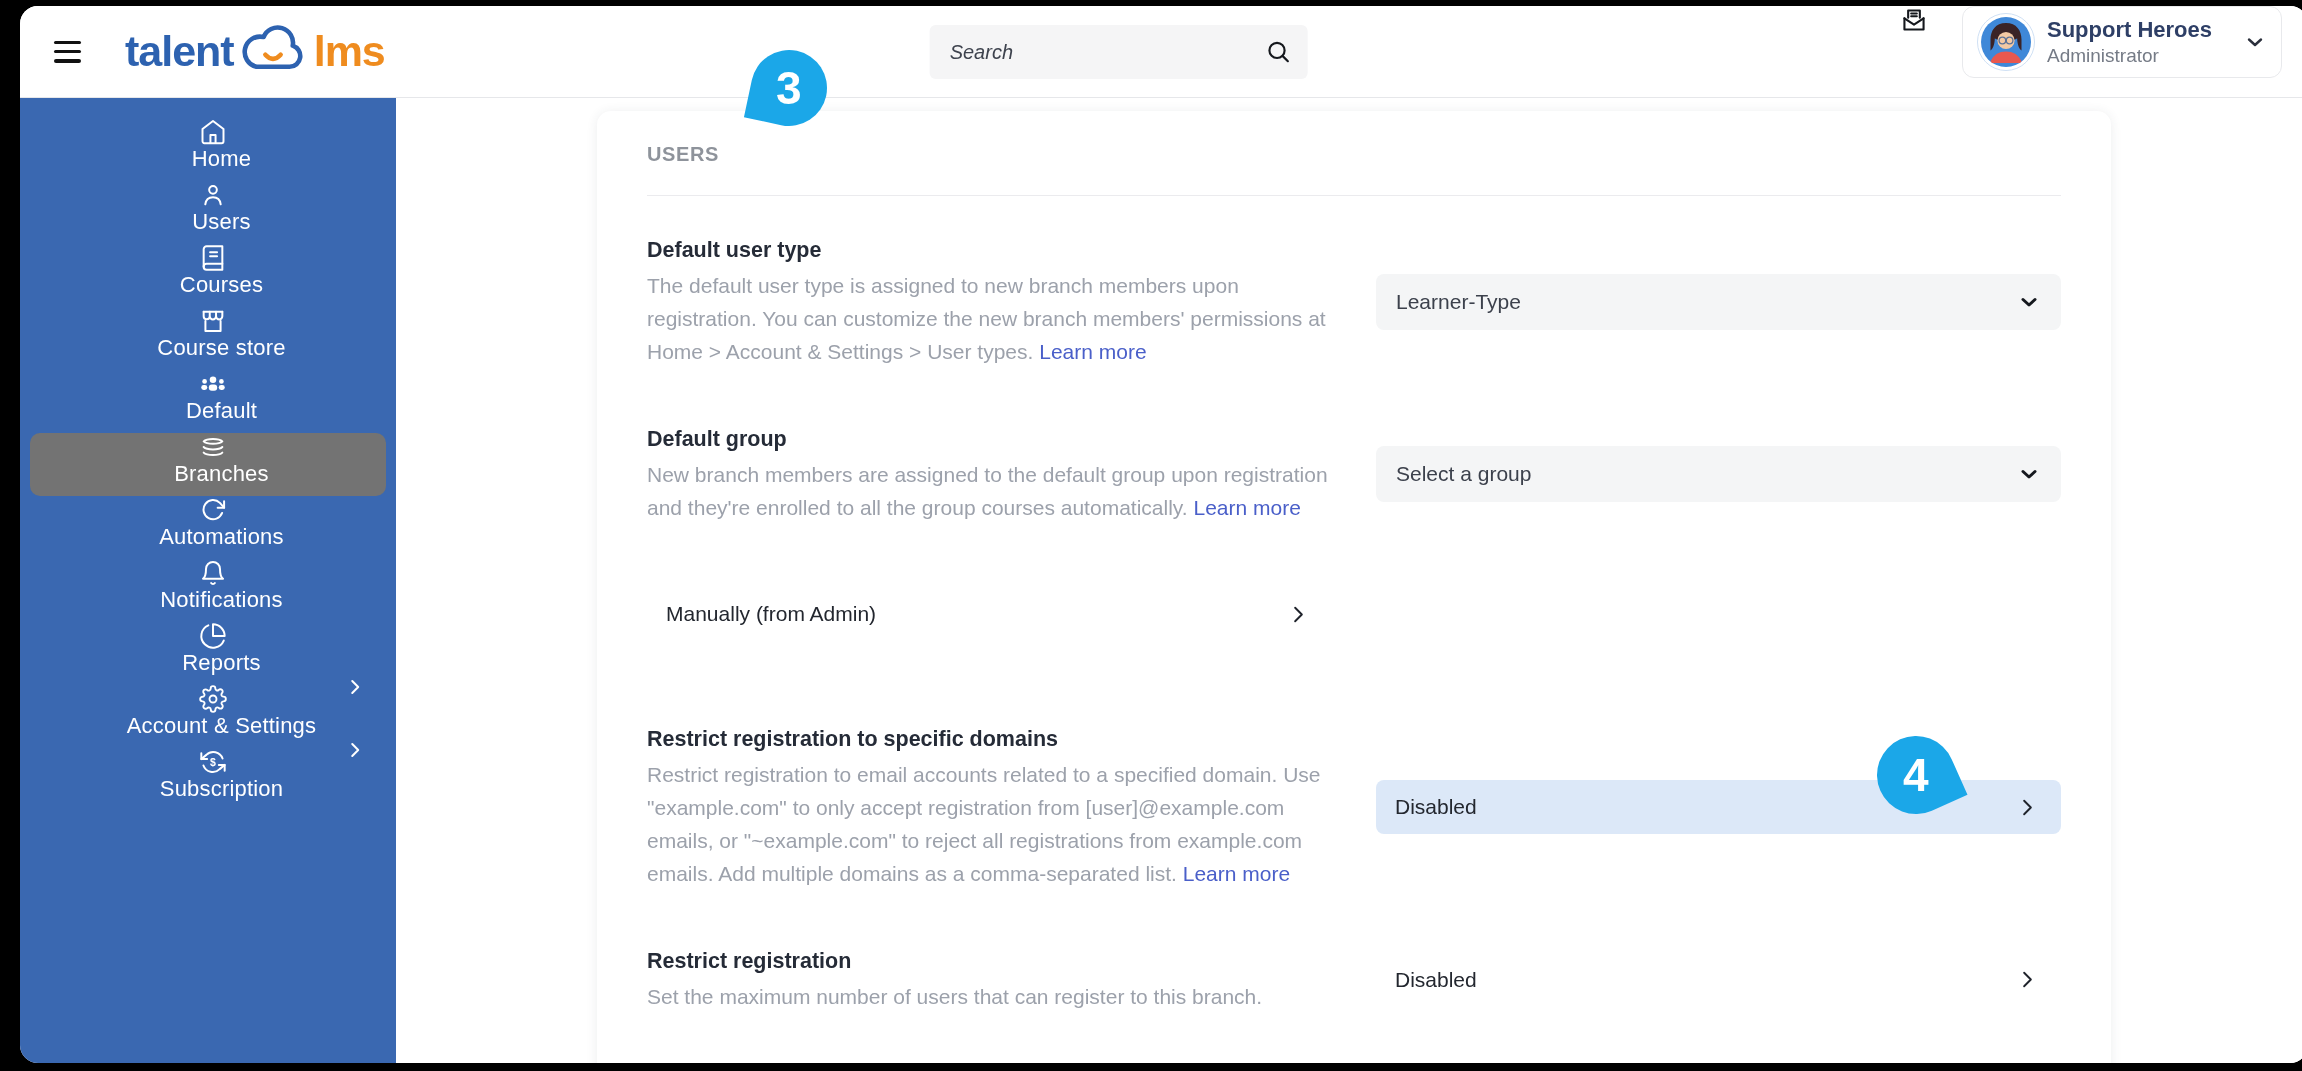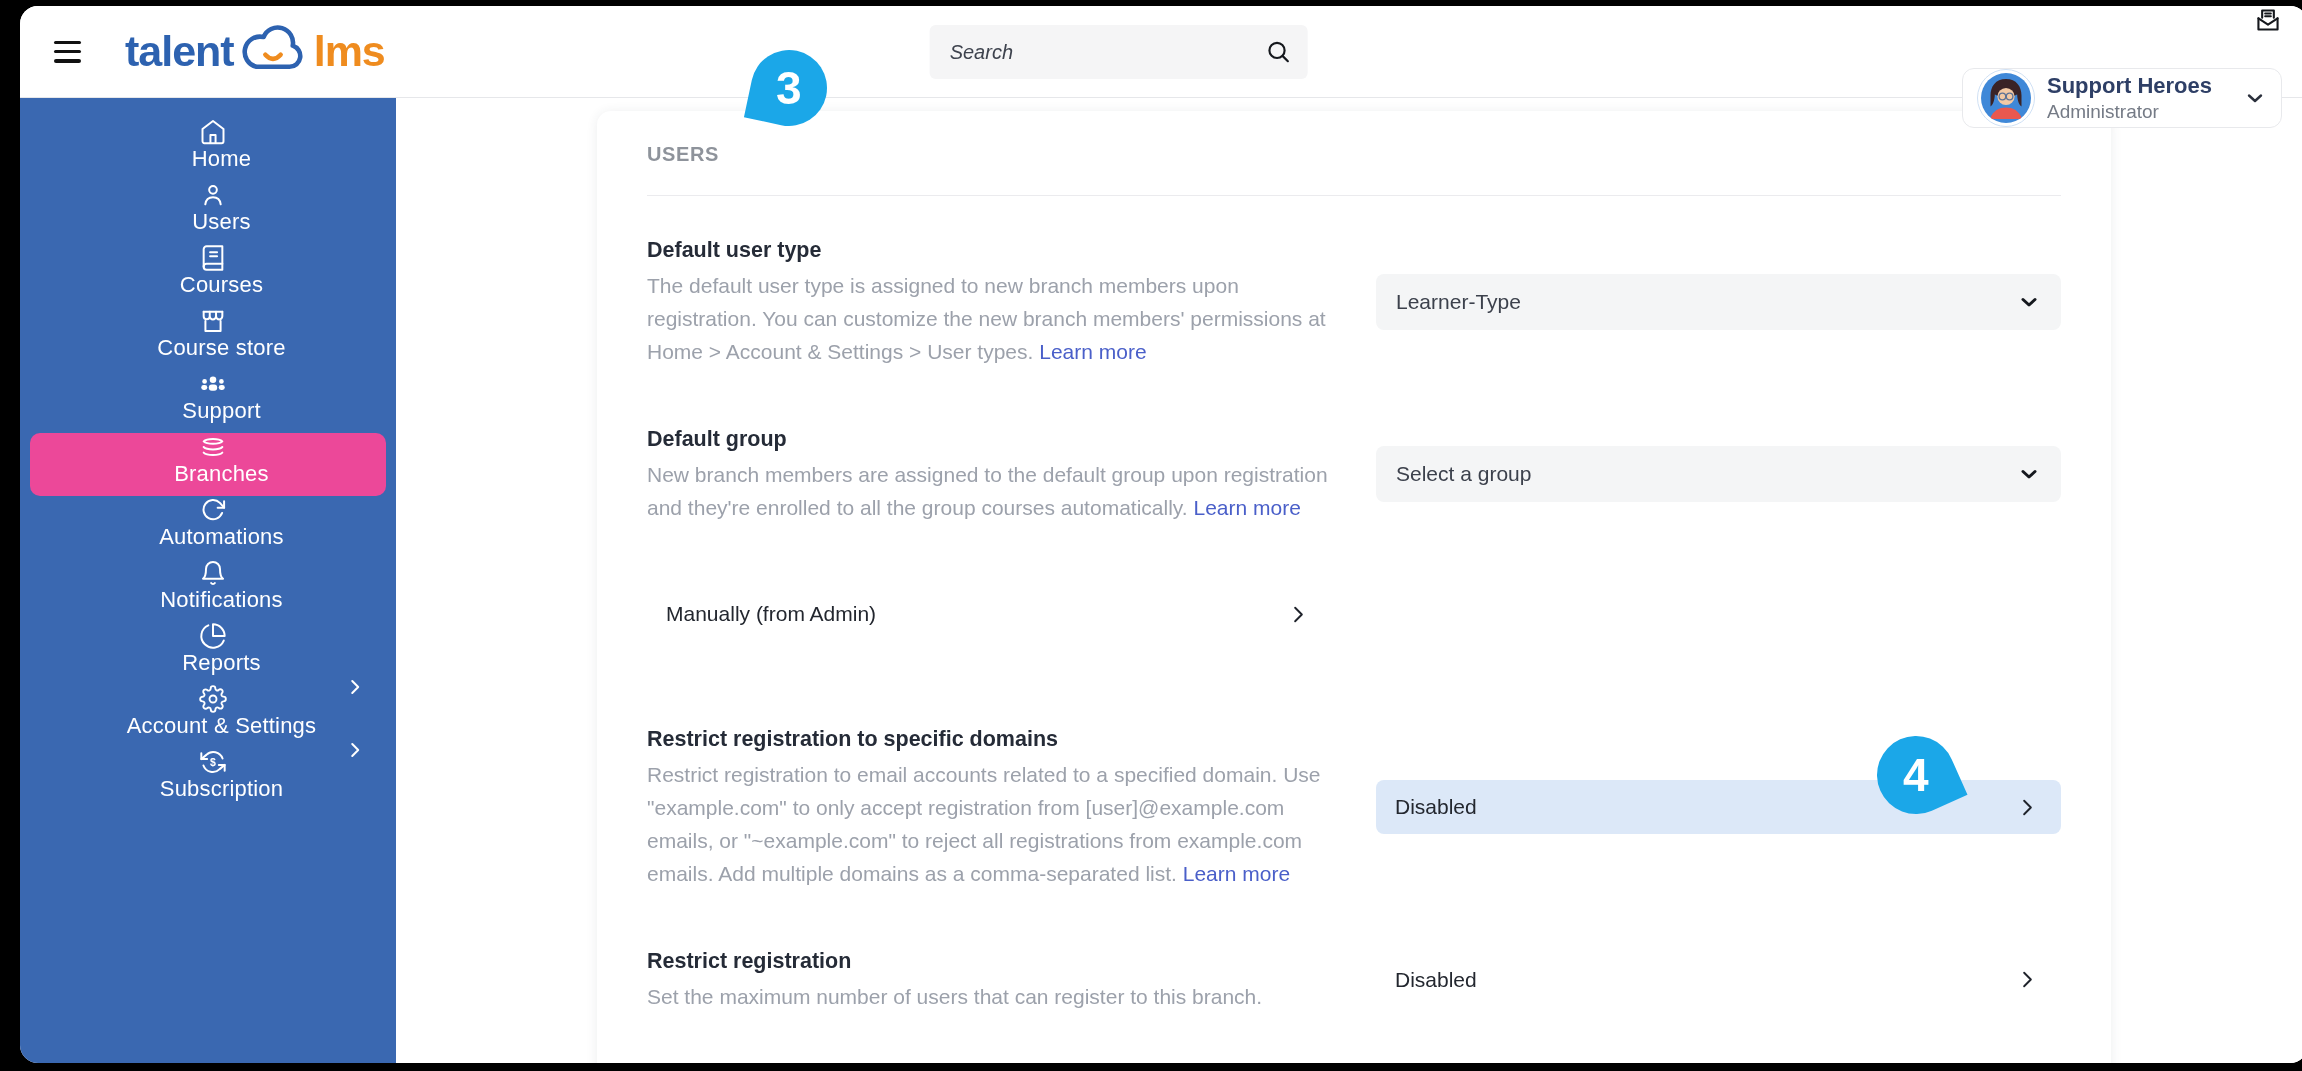--- a/index.html
+++ b/index.html
@@ -19,37 +19,37 @@
   .logo .t-orange { font-size:43px; font-weight:bold; color:#ef8c1f; letter-spacing:-1px; }
   .logo svg { margin:0 -2px 6px -4px; }
   .search-wrap { position:absolute; left:50%; transform:translateX(-62%); top:19px;
     width:378px; height:54px; }
   .search-wrap input { width:100%; height:100%; background:#f5f5f6; border:none; border-radius:6px;
     padding:0 52px 0 20px; font-size:20px; font-style:italic; color:#3e434e;
     font-family:"Liberation Sans","DejaVu Sans",sans-serif; outline:none; }
   .search-wrap input::placeholder { color:#3e434e; opacity:1; }
   .search-wrap .mag { position:absolute; right:16px; top:14px; cursor:pointer; }
   .header-right { position:absolute; right:26px; top:0; height:100%;
-    display:flex; align-items:flex-end; gap:34px;flex-direction:column; }
+    display:flex; align-items:flex-start; gap:34px; }
   .mail-btn { cursor:pointer; display:flex; }
   .user-card { width:320px; height:72px; border:1px solid #e8e9ec; border-radius:12px;
     display:flex; align-items:center; padding:0 14px; cursor:pointer; background:#fff; }
   .avatar-ring { width:58px; height:58px; border:1px solid #cfe0f4; border-radius:50%;
     display:flex; align-items:center; justify-content:center; flex:none; }
   .user-text { margin-left:12px; line-height:1.15; }
   .user-name { font-size:22px; font-weight:bold; color:#2e3f66; }
   .user-role { font-size:19px; color:#757b86; margin-top:2px; }
   .user-card .chev { margin-left:auto; }
 
   
   .sidebar { position:absolute; left:0; top:92px; bottom:0; width:376px; background:#3a68b1;
     padding-top:20px; z-index:4; }
   .nav-item { height:63px; margin:0 10px; border-radius:10px; display:flex; align-items:center;
     padding:0 20px 0 30px; cursor:pointer; color:#fff;flex-direction:column; }
-  .nav-item.selected { background:#ec4899; }
+  .nav-item.selected { background:#737373; }
   .nav-item .nicon { width:30px; display:flex; justify-content:center; flex:none; }
   .nav-item .nlabel { margin-left:17px; font-size:22px; font-weight:500; letter-spacing:.2px; }
   .nav-item .nchev { margin-left:auto; display:flex; }
 
   
   .content { position:absolute; left:376px; top:92px; right:0; bottom:0; background:#fff; }
   .card { position:absolute; left:201px; top:13px; width:1514px; height:1210px;
     background:#fff; border-radius:14px; box-shadow:0 1px 12px rgba(40,50,70,.09);
     padding:0 50px; }
   .section-title { margin-top:32px; font-size:20px; font-weight:bold; color:#8e939b;
@@ -205,21 +205,21 @@
       <span class="nicon">
         <svg width="28" height="28" viewBox="0 0 24 24" fill="#fff">
           <circle cx="12" cy="8.4" r="2.8"></circle>
             <rect x="8.4" y="12.4" width="7.2" height="5.4" rx="2.6"></rect>
           <circle cx="4.8" cy="9.8" r="2"></circle>
             <rect x="1.9" y="12.9" width="5.2" height="4.3" rx="2.1"></rect>
           <circle cx="19.2" cy="9.8" r="2"></circle>
             <rect x="16.9" y="12.9" width="5.2" height="4.3" rx="2.1"></rect>
         </svg>
       </span>
-      <span class="nlabel">Support</span>
+      <span class="nlabel">Default</span>
     </div>
 
     <div class="nav-item selected">
       <span class="nicon">
         <svg width="28" height="28" viewBox="0 0 24 24" fill="none" stroke="#fff" stroke-width="1.7" stroke-linecap="round" stroke-linejoin="round">
           <path d="M4 7.2c2.7-2.8 13.3-2.8 16 0c-2.7 2.8-13.3 2.8-16 0z"></path>
           <path d="M4 12c2.7 2.8 13.3 2.8 16 0"></path>
           <path d="M4 16.8c2.7 2.8 13.3 2.8 16 0"></path>
         </svg>
       </span>

